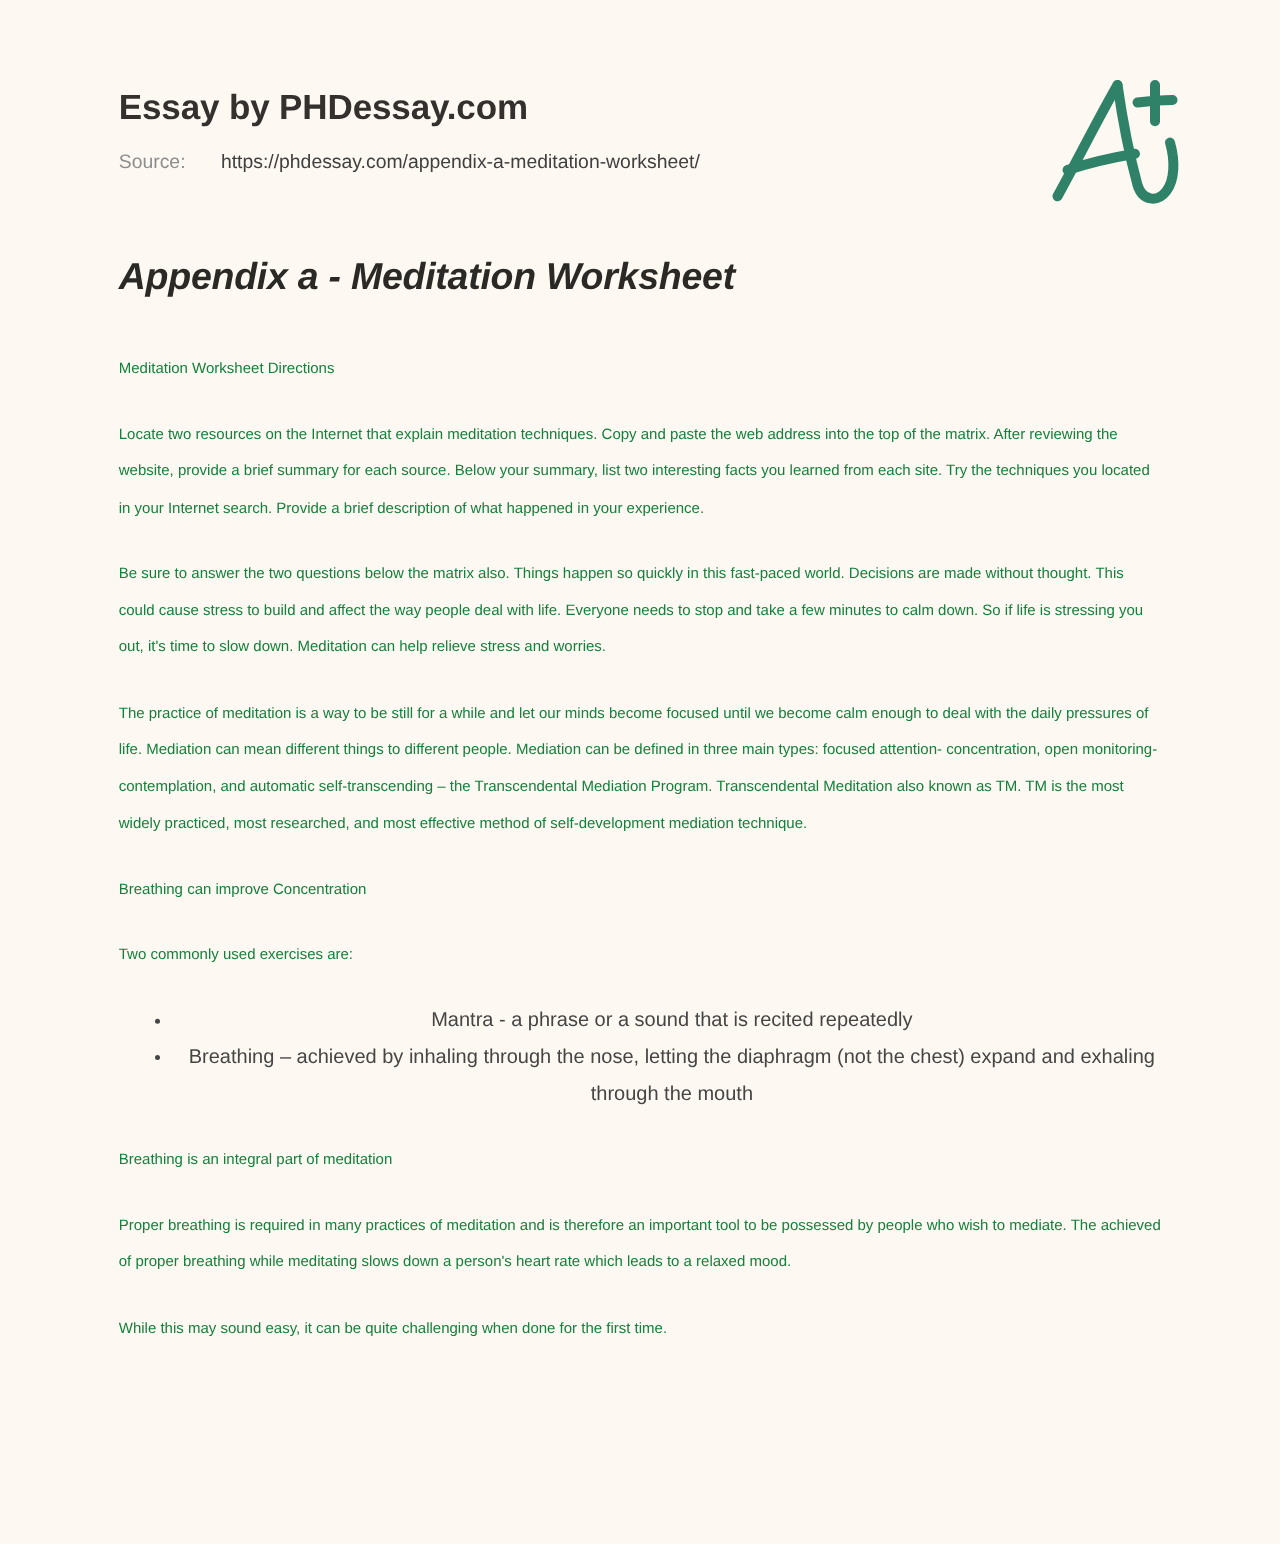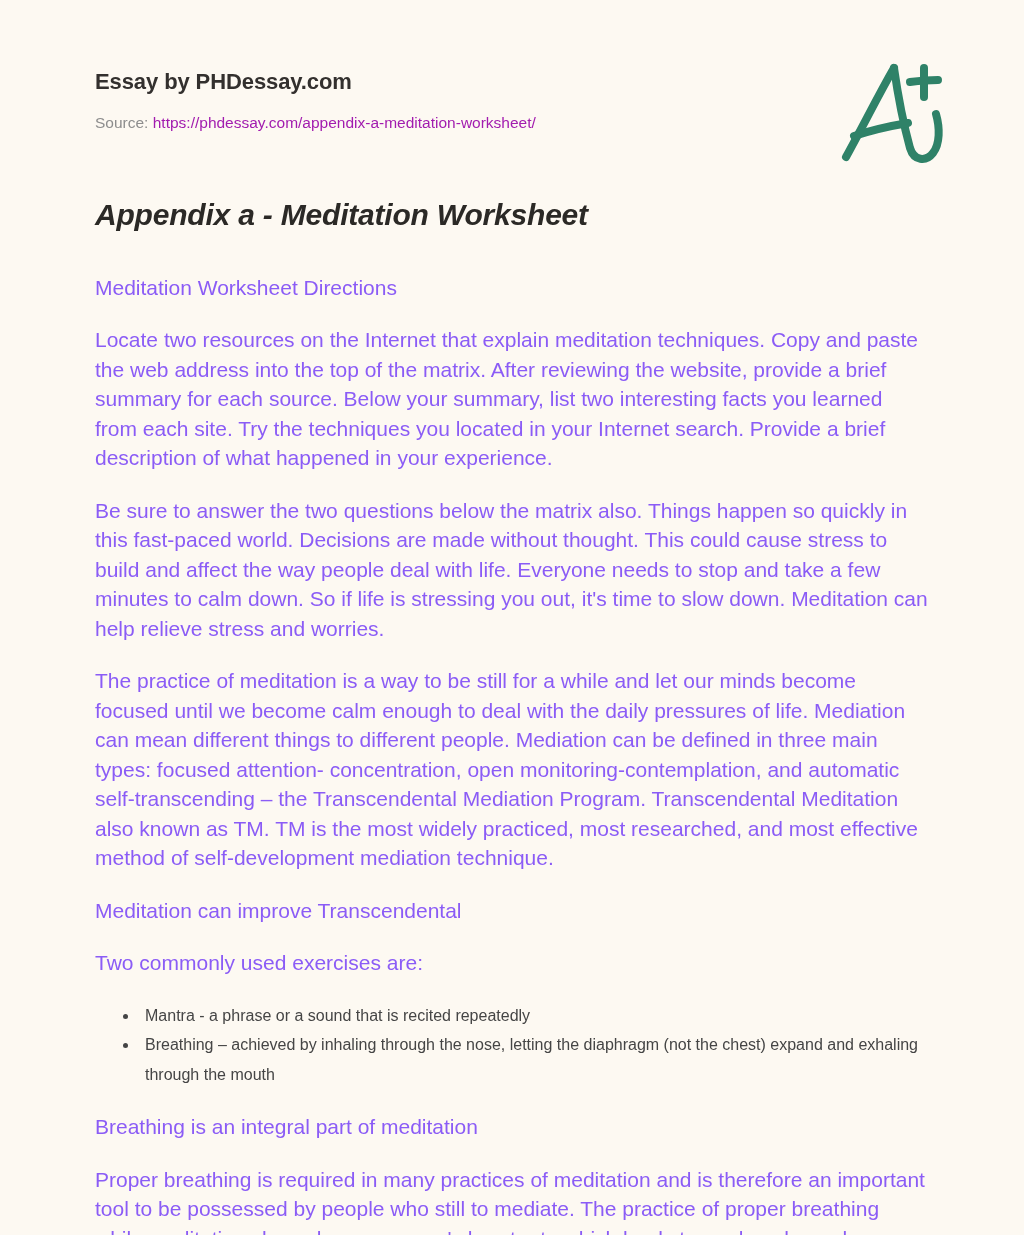--- a/index.html
+++ b/index.html
@@ -22,36 +22,37 @@
     height: 1235px;
     padding: 0;
   }
 
   
   .header {
     position: relative;
     padding: 68px 88px 0 95px;
   }
   .brand-line {
-    font-size: 22px;
+    font-size: 28px;
     font-weight: bold;
     color: #33302e;
     letter-spacing: -0.1px;
     line-height: 1.25;
     margin: 0;
   }
   .source-line {
     margin: 17px 0 0 0;
     font-size: 15.5px;
     color: #8d8d8d;
     line-height: 1.3;
   }
   .source-link {
-    color: #a21caf;
+    color: #404040;
     text-decoration: none;
+    margin-left: 24px;
   }
 
   
   .logo {
     position: absolute;
     top: 52px;
     right: 72px;
     width: 120px;
     height: 120px;
     display: block;
@@ -65,31 +66,32 @@
   .article-title {
     font-size: 30px;
     font-weight: bold;
     color: #2b2926;
     line-height: 1.2;
     margin: 0 0 40px 0;
     letter-spacing: -0.2px;
     font-style: italic;
   }
   .article p {
-    font-size: 21px;
+    font-size: 12px;
     line-height: 29.5px;
-    color: #8b5cf6;
+    color: #15803d;
     margin: 0 0 23px 0;
     max-width: 840px;
   }
 
   ul.bullets, ol.numbers {
     margin: 0 0 23px 0;
     padding-left: 44px;
     max-width: 840px;
+    text-align: center;
   }
   ul.bullets { list-style: disc outside; }
   ul.bullets li, ol.numbers li {
     font-size: 16px;
     line-height: 29.5px;
     color: #454545;
     margin: 0;
     padding-left: 6px;
   }
 </style>
@@ -116,27 +118,27 @@
     </svg>
   </div>
 
   <div class="article">
     <h1 class="article-title">Appendix a - Meditation Worksheet</h1>
 
     <p>Meditation Worksheet Directions</p>
     <p>Locate two resources on the Internet that explain meditation techniques. Copy and paste the web address into the top of the matrix. After reviewing the website, provide a brief summary for each source. Below your summary, list two interesting facts you learned from each site. Try the techniques you located in your Internet search. Provide a brief description of what happened in your experience.</p>
     <p>Be sure to answer the two questions below the matrix also.  Things happen so quickly in this fast-paced world. Decisions are made without thought. This could cause stress to build and affect the way people deal with life. Everyone needs to stop and take a few minutes to calm down. So if life is stressing you out, it's time to slow down. Meditation can help relieve stress and worries.</p>
     <p>The practice of meditation is a way to be still for a while and let our minds become focused until we become calm enough to deal with the daily pressures of life. Mediation can mean different things to different people. Mediation can be defined in three main types: focused attention- concentration, open monitoring-contemplation, and automatic self-transcending – the Transcendental Mediation Program. Transcendental Meditation also known as TM. TM is the most widely practiced, most researched, and most effective method of self-development mediation technique.</p>
-    <p>Meditation can improve Transcendental</p>
+    <p>Breathing can improve Concentration</p>
     <p>Two commonly used exercises are:</p>
 
     <ul class="bullets">
       <li>Mantra - a phrase or a sound that is recited repeatedly</li>
       <li>Breathing – achieved by inhaling through the nose, letting the diaphragm (not the chest) expand and exhaling through the mouth</li>
     </ul>
 
     <p>Breathing is an integral part of meditation</p>
-    <p>Proper breathing is required in many practices of meditation and is therefore an important tool to be possessed by people who still to mediate. The practice of proper breathing while meditating slows down a person's heart rate which leads to a relaxed mood.</p>
+    <p>Proper breathing is required in many practices of meditation and is therefore an important tool to be possessed by people who wish to mediate. The achieved of proper breathing while meditating slows down a person's heart rate which leads to a relaxed mood.</p>
     <p>While this may sound easy, it can be quite challenging when done for the first time.</p>
 
   </div>
 
 </div>
 
 </body></html>

